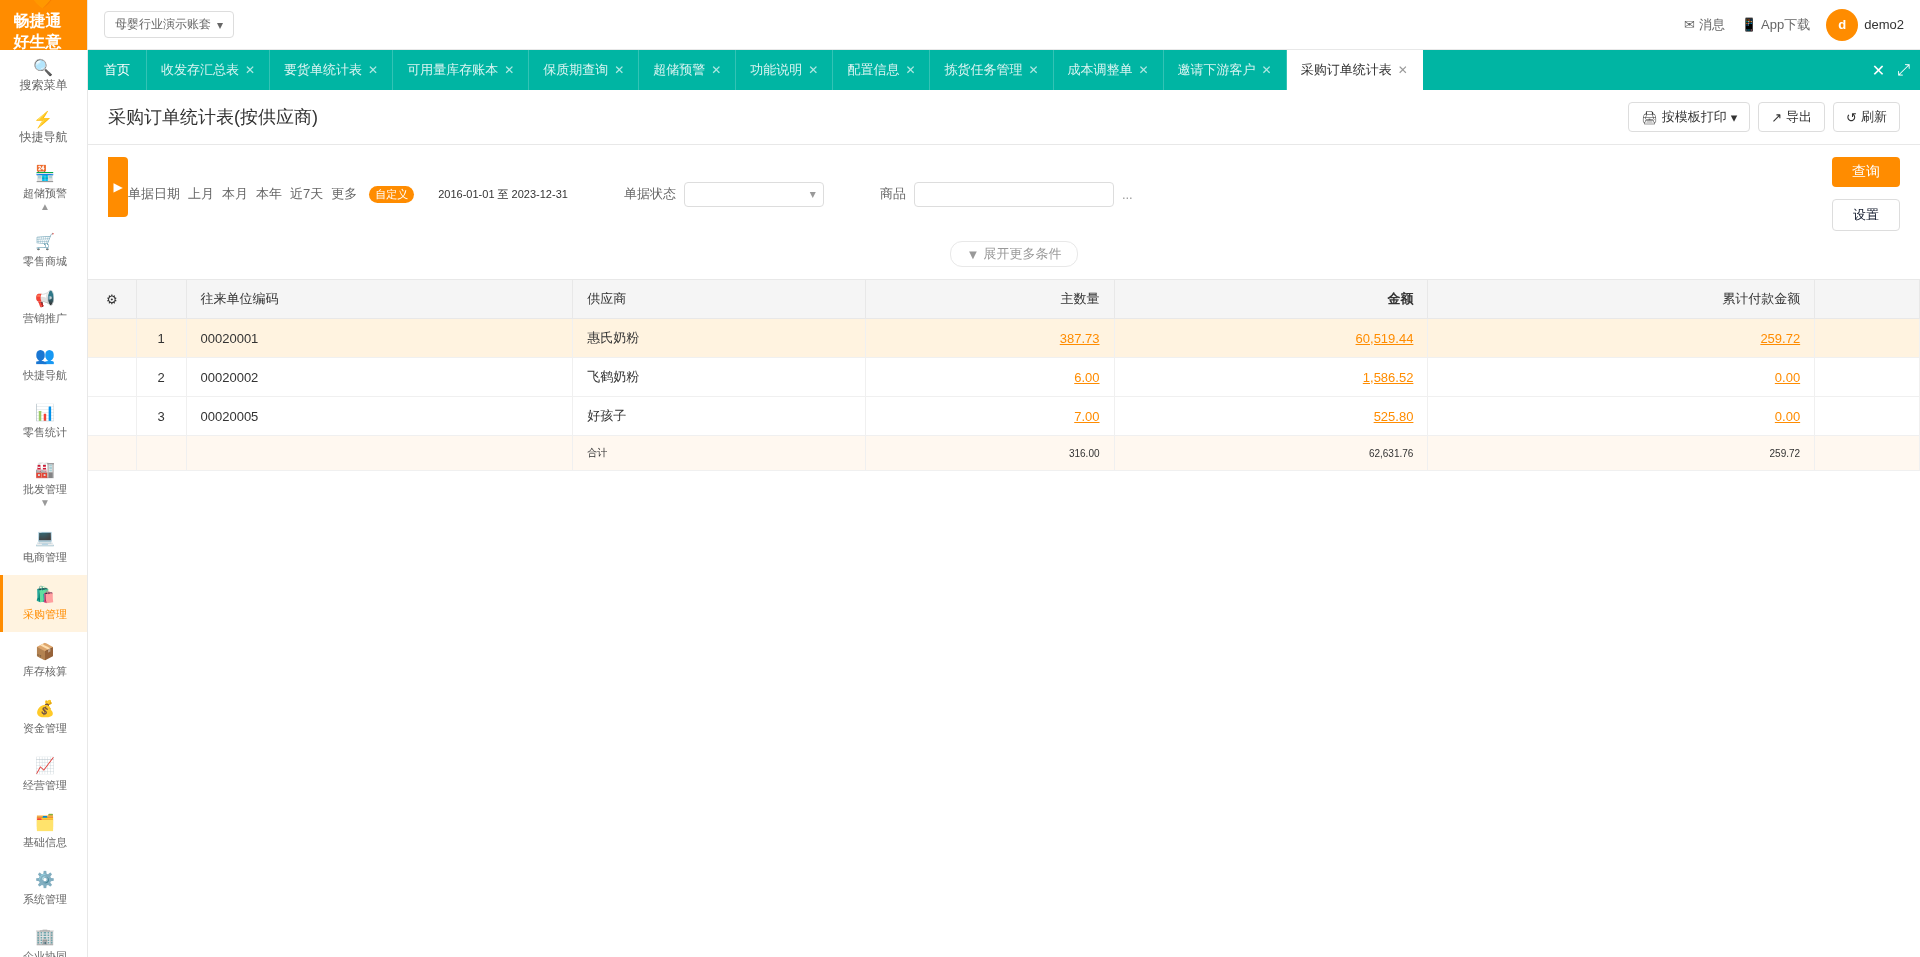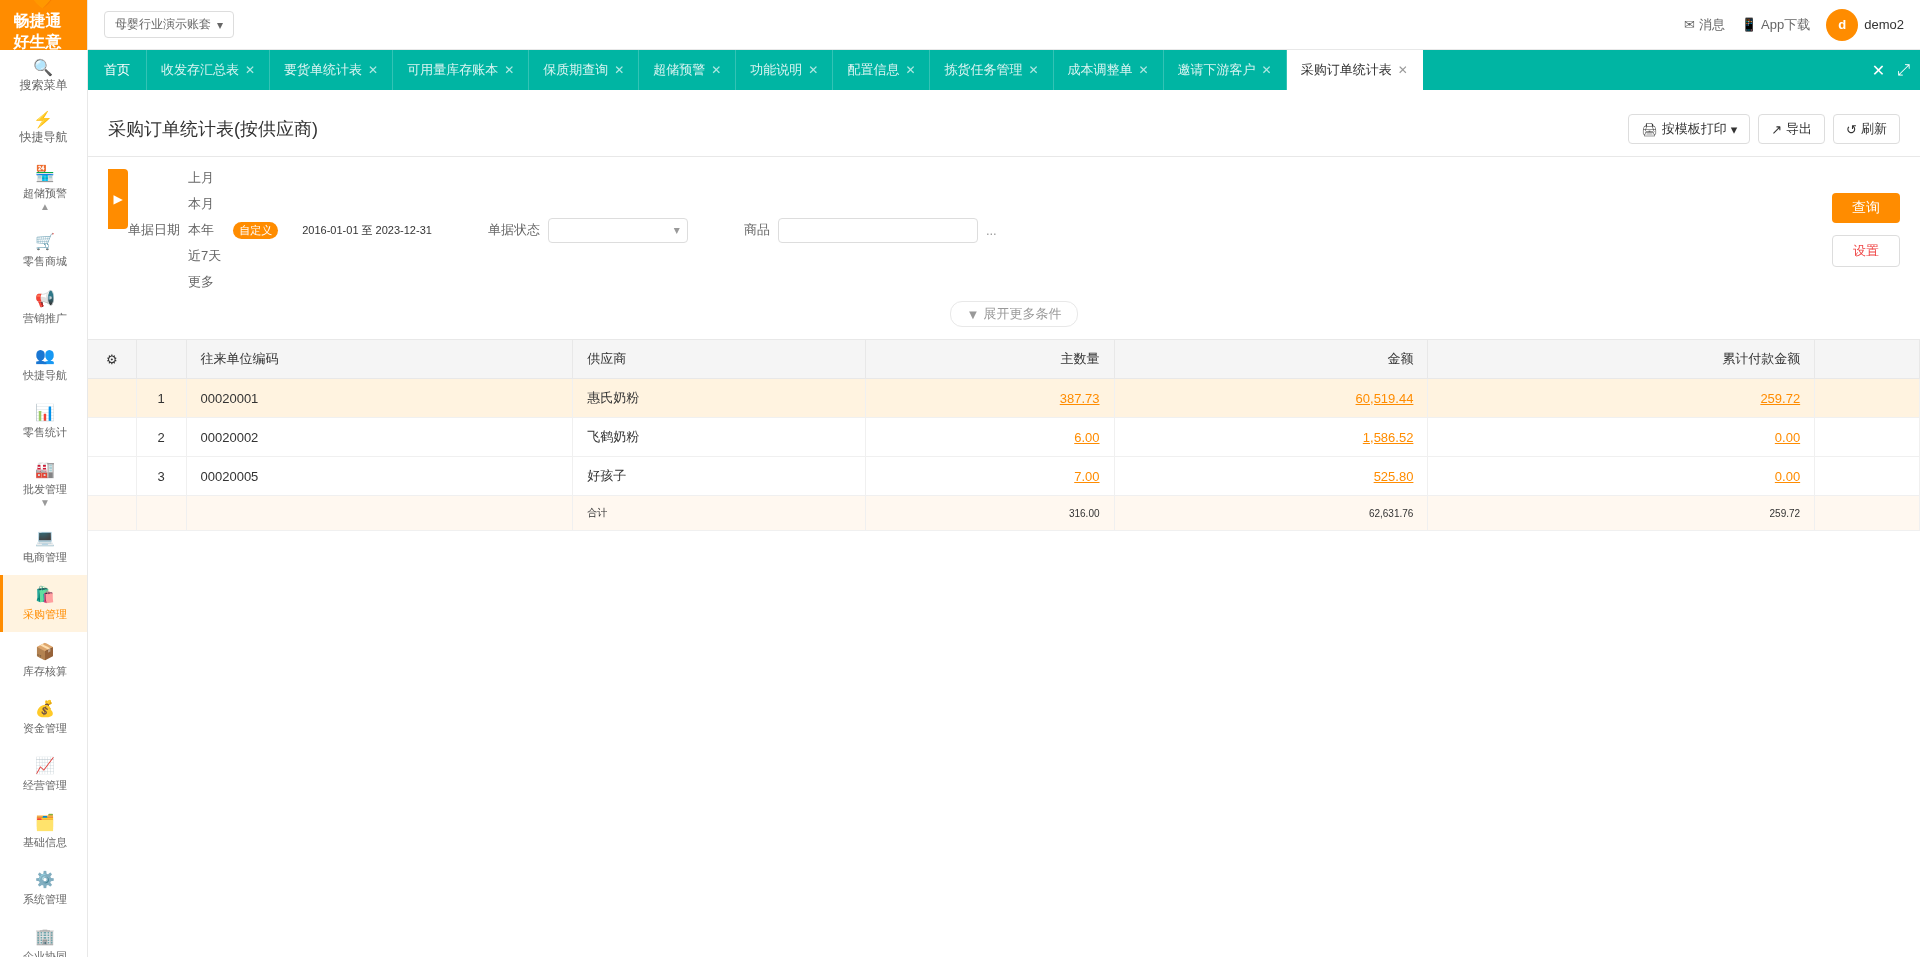--- a/index.html
+++ b/index.html
@@ -38,47 +38,47 @@
     .tab-item.active .tab-close { color: #999; }
     .tab-close { font-size: 12px; color: rgba(255,255,255,0.7); cursor: pointer; }
     .tab-home { padding: 0 16px; font-size: 13px; color: #fff; display: flex; align-items: center; }
     .tab-controls { display: flex; align-items: center; margin-left: auto; padding: 0 8px; gap: 8px; }
     .tab-ctrl-btn { color: #fff; font-size: 16px; cursor: pointer; padding: 2px; }
 
     
     .content { flex: 1; background: #f0f2f5; overflow: hidden; display: flex; flex-direction: column; }
 
     
-    .page-header { background: #fff; padding: 24px 20px 0; display: flex; align-items: center; justify-content: space-between; border-bottom: 1px solid #e8e8e8; }
+    .page-header { background: #fff; padding: 12px 20px 0; display: flex; align-items: center; justify-content: space-between; border-bottom: 1px solid #e8e8e8; }
     .page-title { font-size: 18px; color: #333; font-weight: 500; padding-bottom: 12px; }
     .page-header-actions { display: flex; align-items: center; gap: 8px; padding-bottom: 12px; }
     .btn-print { display: flex; align-items: center; gap: 4px; padding: 5px 12px; border: 1px solid #ddd; border-radius: 4px; background: #fff; color: #333; cursor: pointer; font-size: 13px; }
     .btn-export { display: flex; align-items: center; gap: 4px; padding: 5px 12px; border: 1px solid #ddd; border-radius: 4px; background: #fff; color: #333; cursor: pointer; font-size: 13px; }
     .btn-refresh { display: flex; align-items: center; gap: 4px; padding: 5px 12px; border: 1px solid #ddd; border-radius: 4px; background: #fff; color: #333; cursor: pointer; font-size: 13px; }
 
     
     .filter-area { background: #fff; padding: 12px 20px; border-bottom: 1px solid #e8e8e8; }
     .filter-row { display: flex; align-items: center; gap: 16px; flex-wrap: wrap; }
     .filter-item { display: flex; align-items: center; gap: 8px; }
     .filter-label { color: #666; font-size: 13px; white-space: nowrap; }
-    .filter-date-shortcuts { display: flex; gap: 8px; flex-direction: column; }
+    .filter-date-shortcuts { display: flex; gap: 8px; }
     .date-shortcut { color: #666; cursor: pointer; font-size: 13px; }
     .date-range { color: #333; font-size: 11px; }
     .date-tag { background: #ff8c00; color: #fff; font-size: 11px; padding: 1px 6px; border-radius: 10px; margin-left: 4px; }
     .filter-state { display: flex; align-items: center; gap: 8px; margin-left: 40px; }
     .filter-select { border: 1px solid #ddd; border-radius: 4px; padding: 4px 28px 4px 10px; font-size: 13px; color: #333; background: #fff; appearance: none; cursor: pointer; min-width: 140px; position: relative; }
     .select-wrapper { position: relative; display: inline-block; }
     .select-wrapper::after { content: '▾'; position: absolute; right: 8px; top: 50%; transform: translateY(-50%); pointer-events: none; color: #999; font-size: 12px; }
     .filter-goods { display: flex; align-items: center; gap: 8px; margin-left: 40px; }
     .filter-goods-input { border: 1px solid #ddd; border-radius: 4px; padding: 4px 10px; font-size: 13px; color: #333; width: 200px; }
     .filter-more-btn { color: #999; font-size: 13px; cursor: pointer; }
     .expand-more { display: flex; align-items: center; justify-content: center; margin-top: 10px; }
     .expand-btn { display: flex; align-items: center; gap: 4px; color: #999; font-size: 13px; cursor: pointer; border: 1px solid #e8e8e8; background: #fff; padding: 3px 16px; border-radius: 12px; }
     .btn-query { background: #ff8c00; color: #fff; border: none; border-radius: 4px; padding: 6px 20px; font-size: 14px; cursor: pointer; }
-    .btn-settings { border: 1px solid #ddd; background: #fff; color: #ef4444; border-radius: 4px; padding: 6px 20px; font-size: 13px; cursor: pointer; margin-top: 6px; }
+    .btn-settings { border: 1px solid #ddd; background: #fff; color: #0f172a; border-radius: 4px; padding: 6px 20px; font-size: 13px; cursor: pointer; margin-top: 6px; }
 
     
     .table-area { flex: 1; background: #fff; margin: 0; overflow: auto; }
     .data-table { width: 100%; border-collapse: collapse; }
     .data-table th { background: #f5f5f5; border-bottom: 1px solid #e8e8e8; border-right: 1px solid #e8e8e8; padding: 10px 14px; text-align: left; font-weight: 500; color: #333; font-size: 13px; }
     .data-table th:first-child { width: 48px; text-align: center; }
     .data-table td { border-bottom: 1px solid #f0f0f0; border-right: 1px solid #f0f0f0; padding: 10px 14px; color: #333; font-size: 13px; }
     .data-table td:first-child { text-align: center; color: #999; }
     .data-table tbody tr.highlighted { background: #fff3e0; }
     .link-val { color: #ff8c00; text-decoration: underline; cursor: pointer; }
@@ -336,21 +336,21 @@
       <table class="data-table">
         <thead>
           <tr>
             <th style="width:48px; text-align:center;">
               <span>⚙</span>
             </th>
             <th style="width:50px; text-align:center;"></th>
             <th>往来单位编码</th>
             <th>供应商</th>
             <th style="text-align:right;">主数量</th>
-            <th style="text-align:right;">金额</th>
+            <th style="text-align:right;font-weight:bold;">金额</th>
             <th style="text-align:right;">累计付款金额</th>
             <th style="width:auto;"></th>
           </tr>
         </thead>
         <tbody id="table-body">
         <tr class="highlighted">
       <td></td>
       <td style="text-align:center;">1</td>
       <td>00020001</td>
       <td>惠氏奶粉</td>

